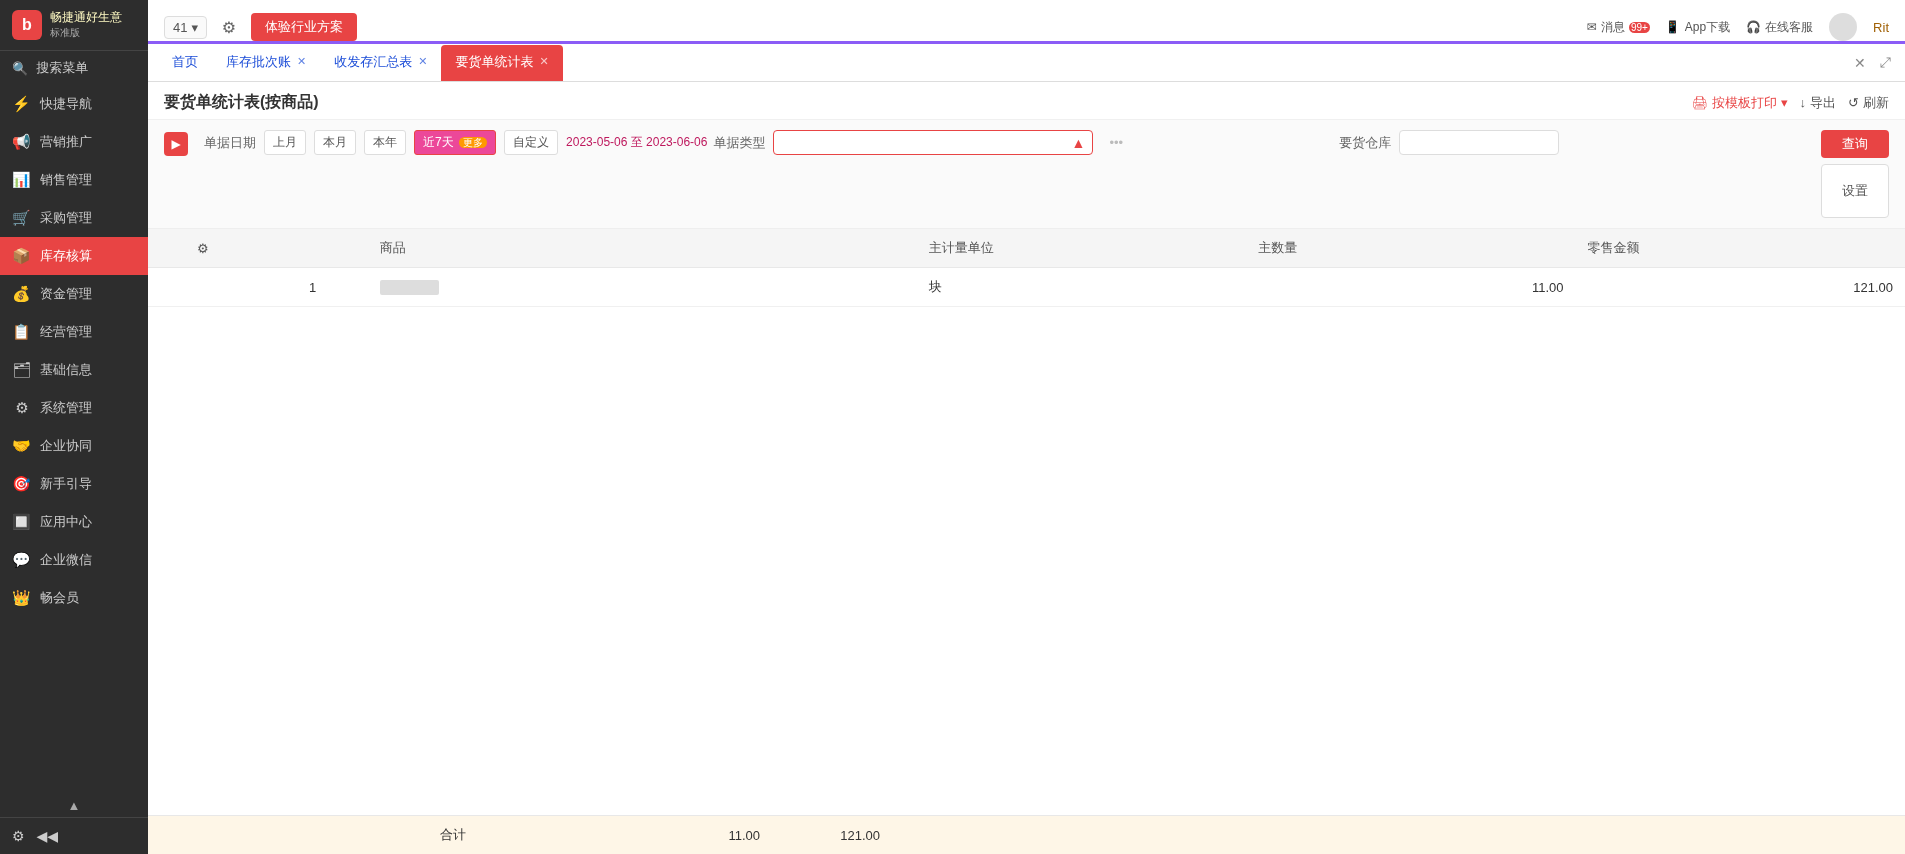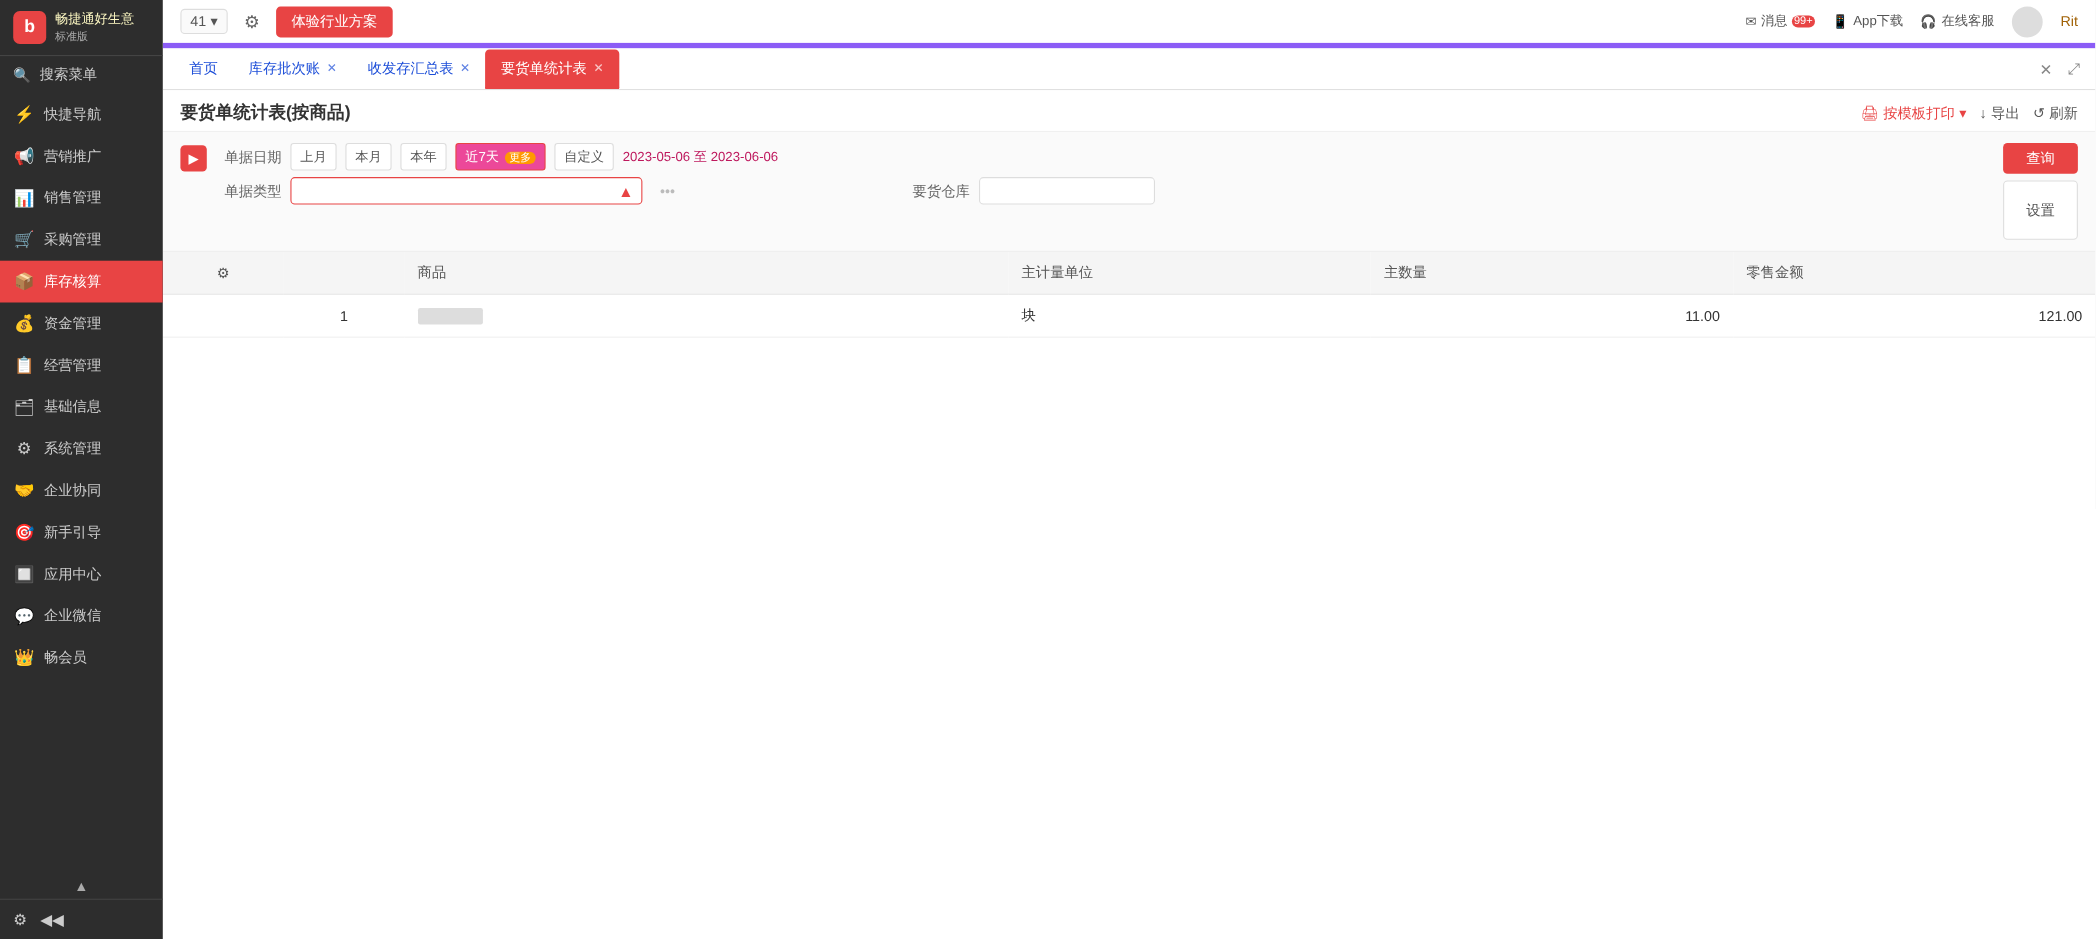--- a/index.html
+++ b/index.html
@@ -91,23 +91,23 @@
       display: flex;
       flex-direction: column;
       overflow: hidden;
     }
 
     
     .topbar {
       background: #fff;
       height: 44px;
       display: flex;
-      align-items: center;
+      align-items: flex-end;
       padding: 0 16px;
-      border-bottom: 5px solid #8b5cf6;
+      border-bottom: 3px solid #8b5cf6;
       gap: 12px;
       flex-shrink: 0;
     }
     .topbar-left {
       display: flex;
       align-items: center;
       gap: 8px;
       flex: 1;
     }
     .tab-selector {
@@ -281,21 +281,20 @@
       display: flex;
       align-items: center;
       justify-content: center;
       cursor: pointer;
       font-size: 12px;
       flex-shrink: 0;
       margin-top: 2px;
     }
     .filter-group {
       display: flex;
-      flex-direction: column;
       gap: 6px;
       justify-content: flex-end;
     }
     .filter-row {
       display: flex;
       align-items: center;
       gap: 8px;
     }
     .filter-label {
       color: #666;
@@ -681,14 +680,21 @@
       <td style="text-align:center;">1</td>
       <td><span class="blurred-text">████ ██</span></td>
       <td>块</td>
       <td class="num-col">11.00</td>
       <td class="num-col">121.00</td>
     </tr>
           </tbody>
       </table>
     </div>
 
+    <div class="total-row">
+      <span style="width:40px; display:inline-block;"></span>
+      <span style="width:40px; display:inline-block; text-align:center;"></span>
+      <span class="total-label" style="width:200px;">合计</span>
+      <span class="total-qty" style="width:120px; text-align:right;">11.00</span>
+      <span class="total-amount" style="width:120px; text-align:right; margin-left:0px;">121.00</span>
+    </div>
   </div>
 </div>
 
 </body></html>

